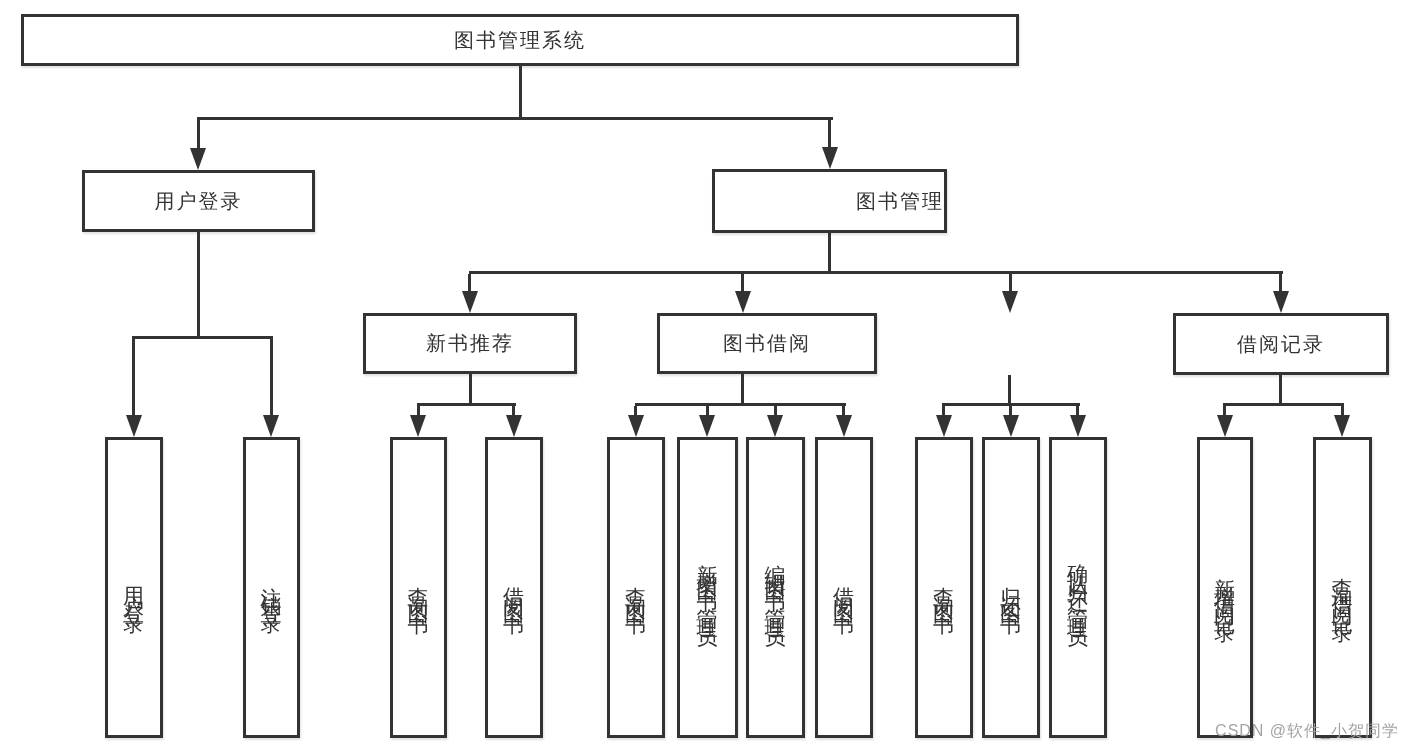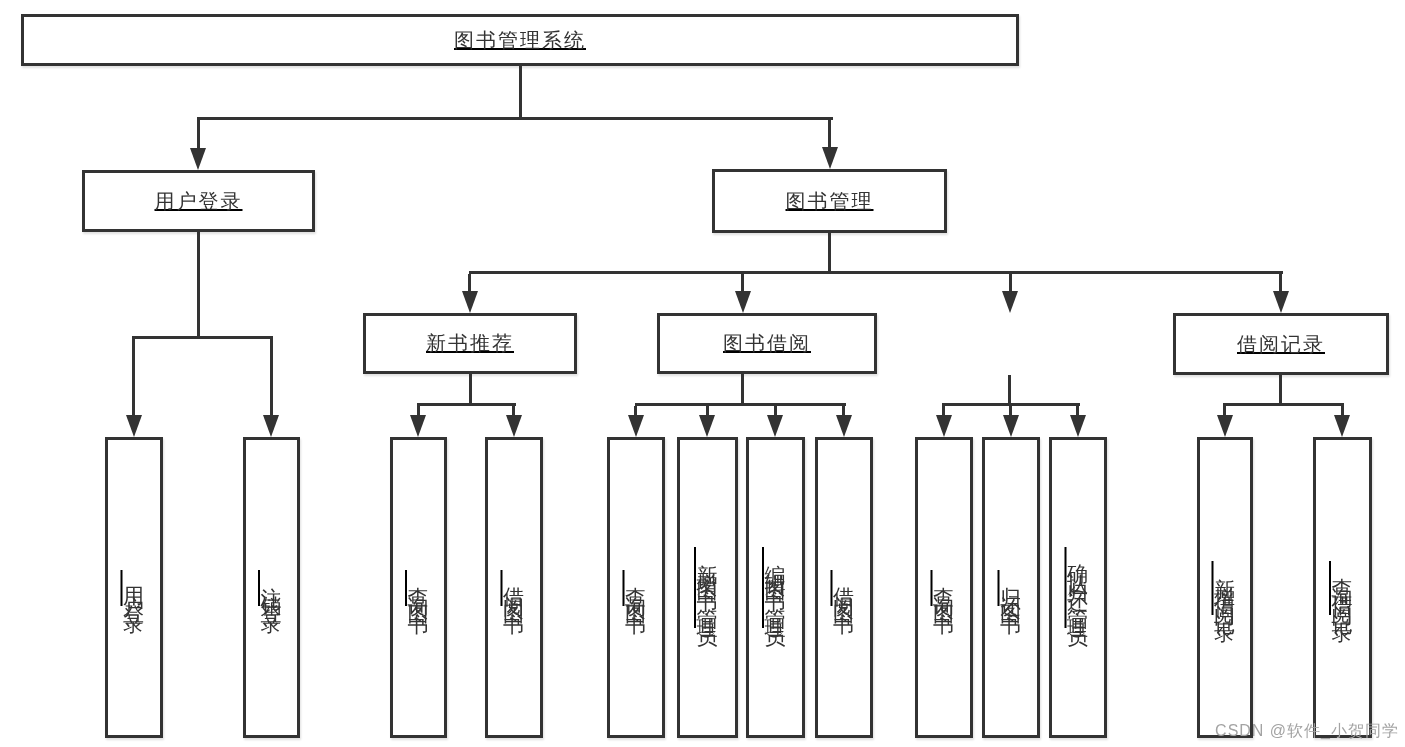--- a/index.html
+++ b/index.html
@@ -4,21 +4,20 @@
 <style>
   html,body{margin:0;padding:0;background:#fff;}
   #stage{
     position:relative;width:1405px;height:747px;background:#fff;overflow:hidden;
     font-family:"Liberation Sans","DejaVu Sans",sans-serif;
   }
   .box{
     position:absolute;background:#fff;border:3px solid #333;box-sizing:border-box;
     display:flex;align-items:center;justify-content:center;
     box-shadow:1px 2px 2px rgba(0,0,0,0.12);
-    text-decoration:underline;
   }
   .hlabel{font-size:20px;color:#333;letter-spacing:2px;white-space:nowrap;}
   .vlabel{
     writing-mode:vertical-rl;text-orientation:mixed;
     font-size:21px;color:#333;letter-spacing:9px;line-height:1;
   }
   .line{position:absolute;background:#333;}
   .arrow{
     position:absolute;width:0;height:0;
     border-left:8px solid transparent;border-right:8px solid transparent;
@@ -34,21 +33,21 @@
 
 <div id="stage">
 
   <div class="box" style="left:21px;top:14px;width:998px;height:52px;">
     <span class="hlabel">图书管理系统</span>
   </div>
 
   <div class="box" style="left:82px;top:170px;width:233px;height:62px;">
     <span class="hlabel">用户登录</span>
   </div>
-  <div class="box" style="left:712px;top:169px;width:235px;height:64px;">
+  <div class="box" style="left:712px;top:169px;width:235px;height:64px;justify-content:flex-end;">
     <span class="hlabel">图书管理</span>
   </div>
 
   <div class="box" style="left:363px;top:313px;width:214px;height:61px;">
     <span class="hlabel">新书推荐</span>
   </div>
   <div class="box" style="left:633px;top:313px;width:220px;height:61px;margin-left:24px;">
     <span class="hlabel">图书借阅</span>
   </div>
   <div class="box" style="left:1173px;top:313px;width:216px;height:62px;">

